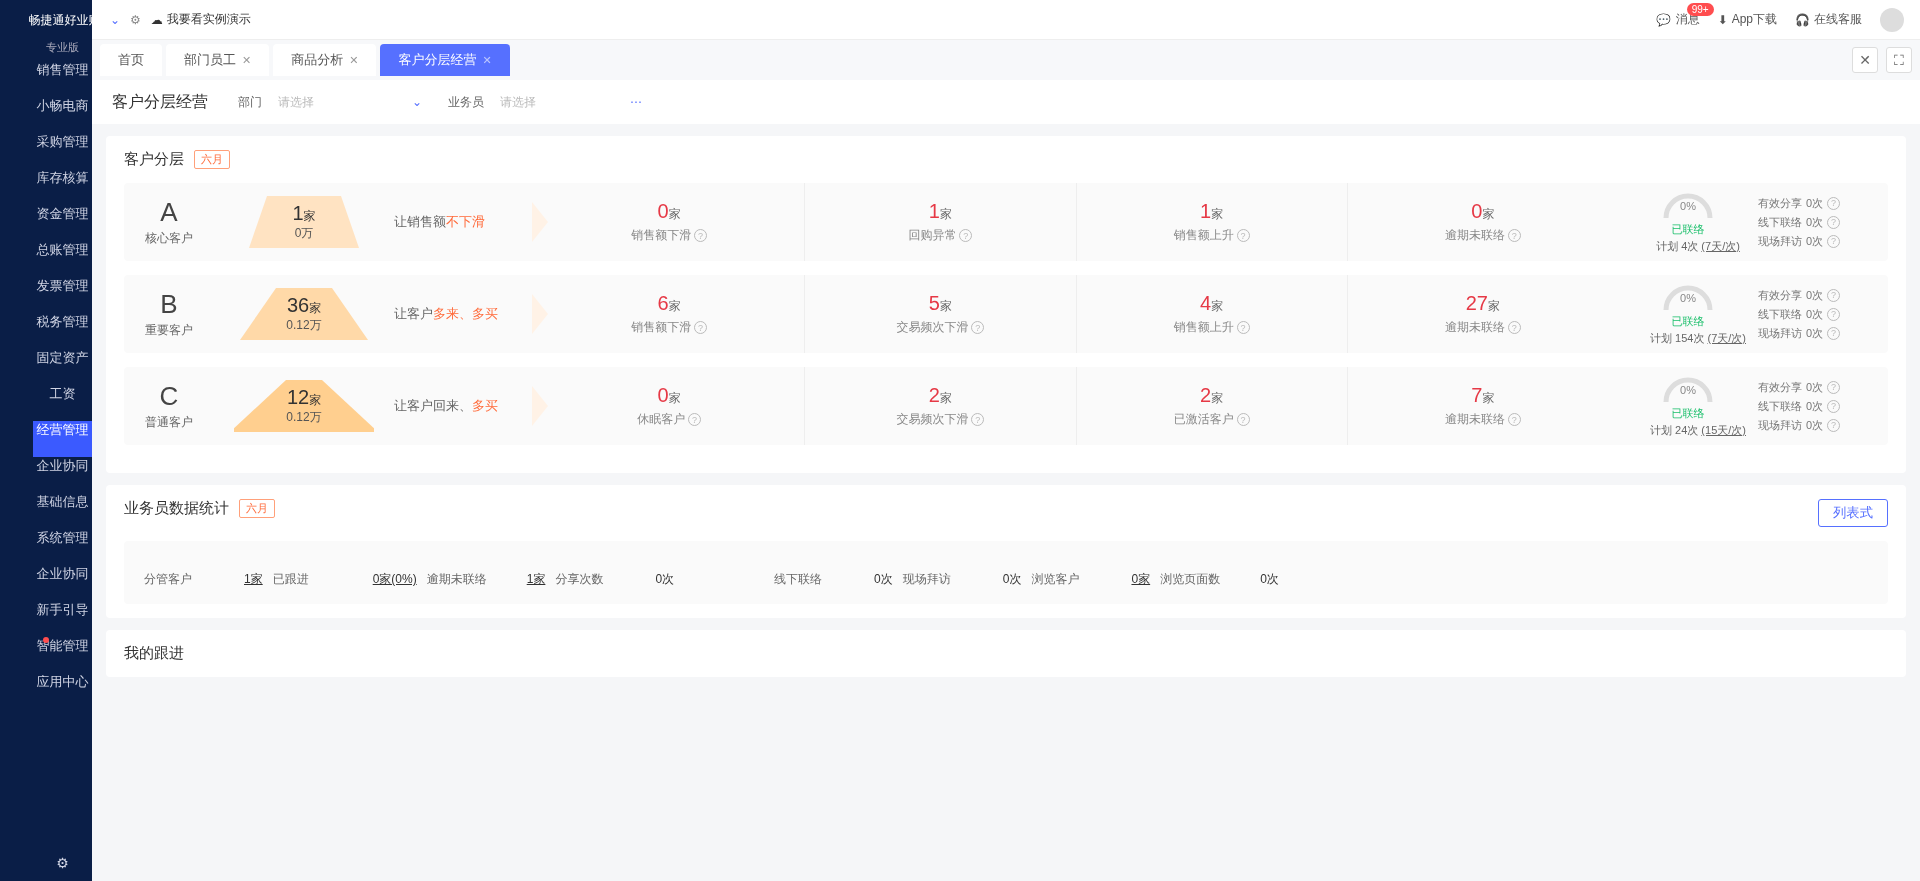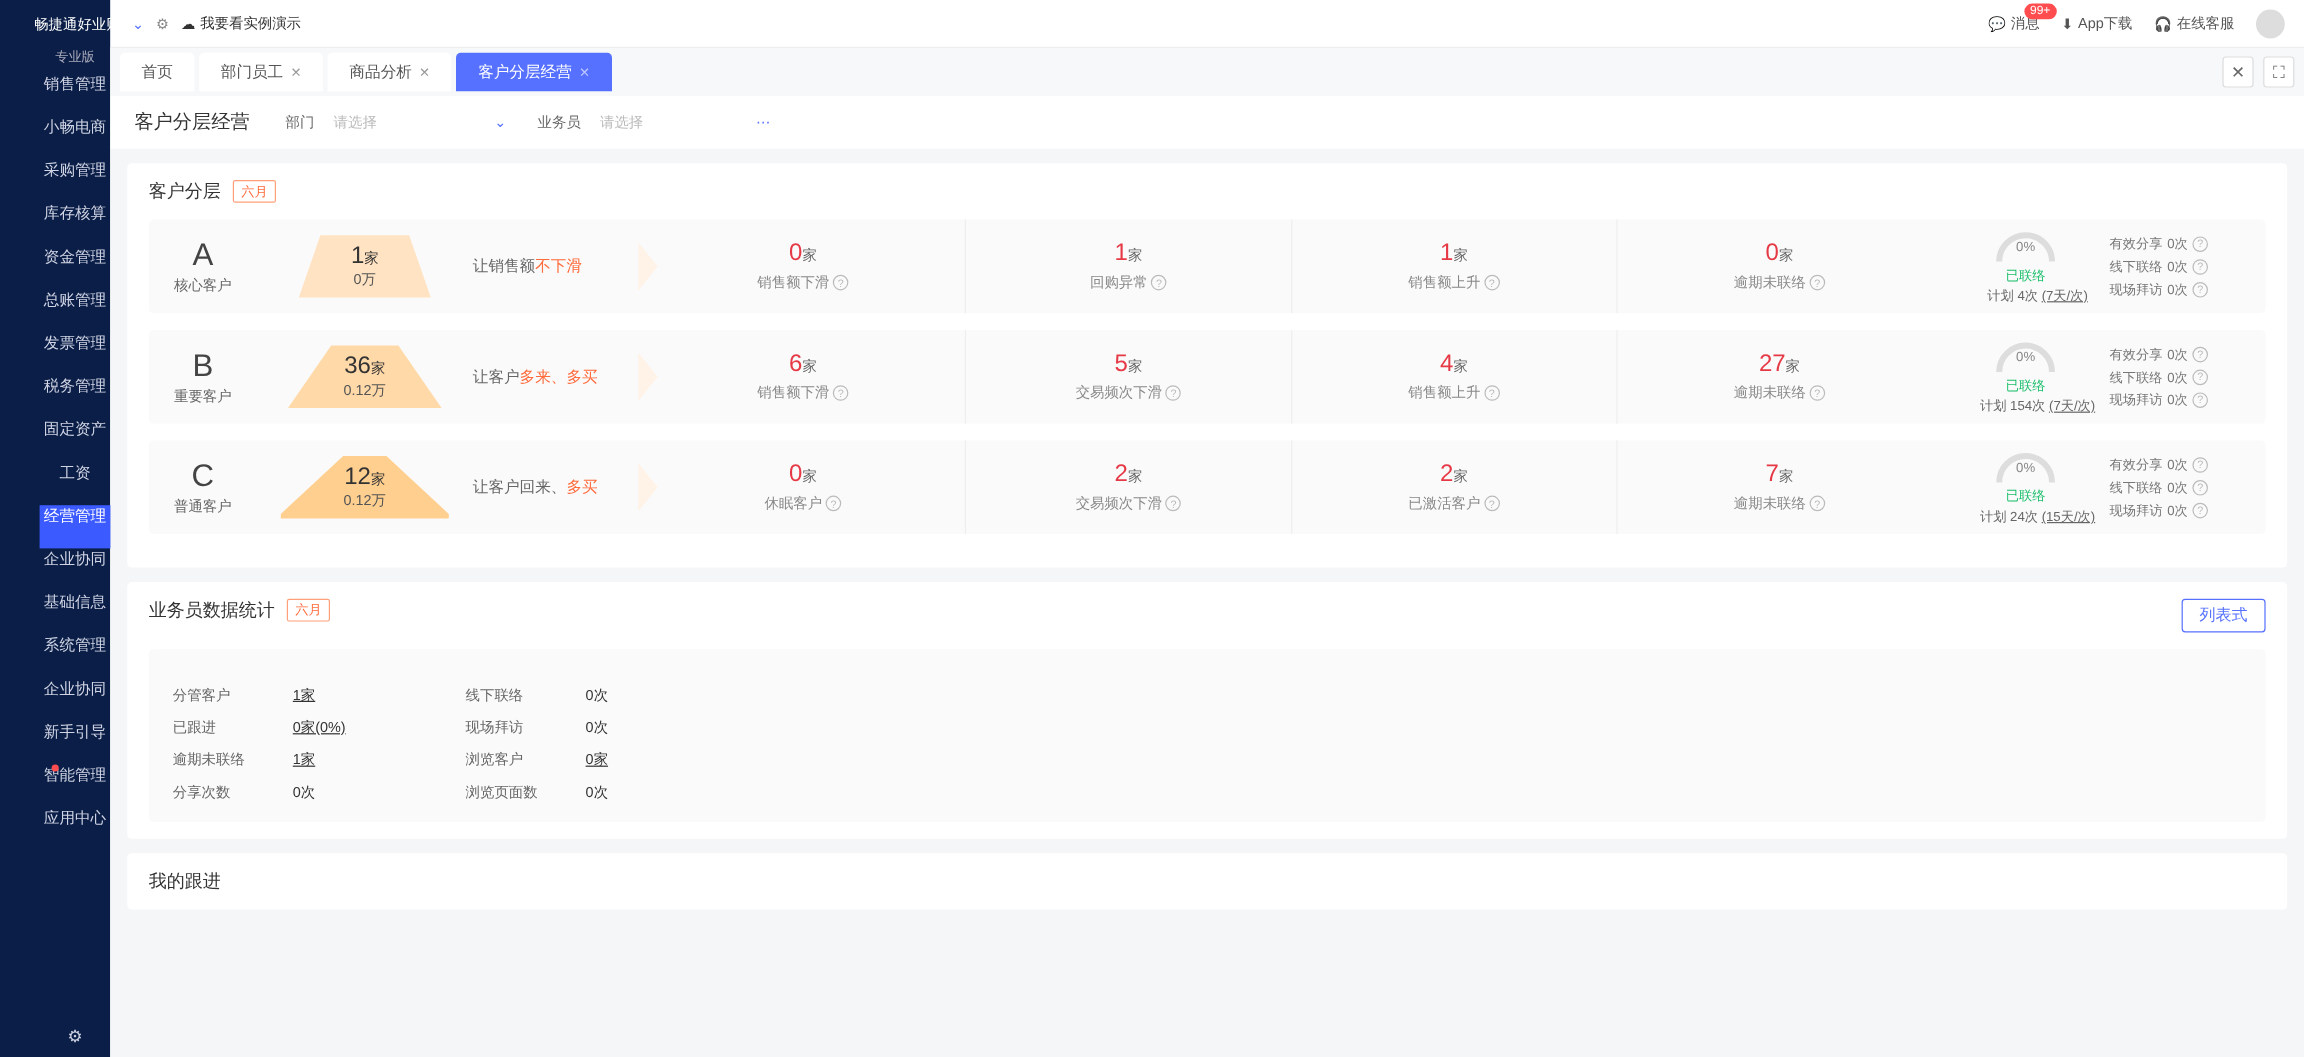--- a/index.html
+++ b/index.html
@@ -85,21 +85,21 @@
 .plan-txt { font-size: 11px; color: #666; margin-left: 20px; }
 .plan-txt u { text-decoration: underline; }
 .right-stats { width: 130px; display: flex; flex-direction: column; justify-content: center; gap: 4px; padding-right: 10px; }
 .rstat { display: flex; align-items: center; gap: 4px; font-size: 11px; color: #777; }
 
 
 .staff-card { margin-top: 14px; background: #fafafa; border-radius: 4px; padding: 16px 20px; }
 .staff-head { display: flex; align-items: center; gap: 8px; font-size: 14px; }
 .medal { width: 16px; height: 16px; background: #ffbb33; border-radius: 50%; position: relative; }
 .staff-grid { display: flex; gap: 100px; margin-top: 14px; }
-.sg-col { display: flex; flex-direction: column; gap: 10px; }
+.sg-col { display: flex; flex-direction: row; gap: 10px; align-items: center; }
 .sg-row { display: flex; gap: 30px; font-size: 12px; color: #666; }
 .sg-row .k { width: 70px; }
 .sg-row .v { color: #333; }
 .sg-row .v.link { text-decoration: underline; cursor: pointer; }
 </style>
 </head>
 <body>
 
 <div class="app">
   <div class="sidebar">

